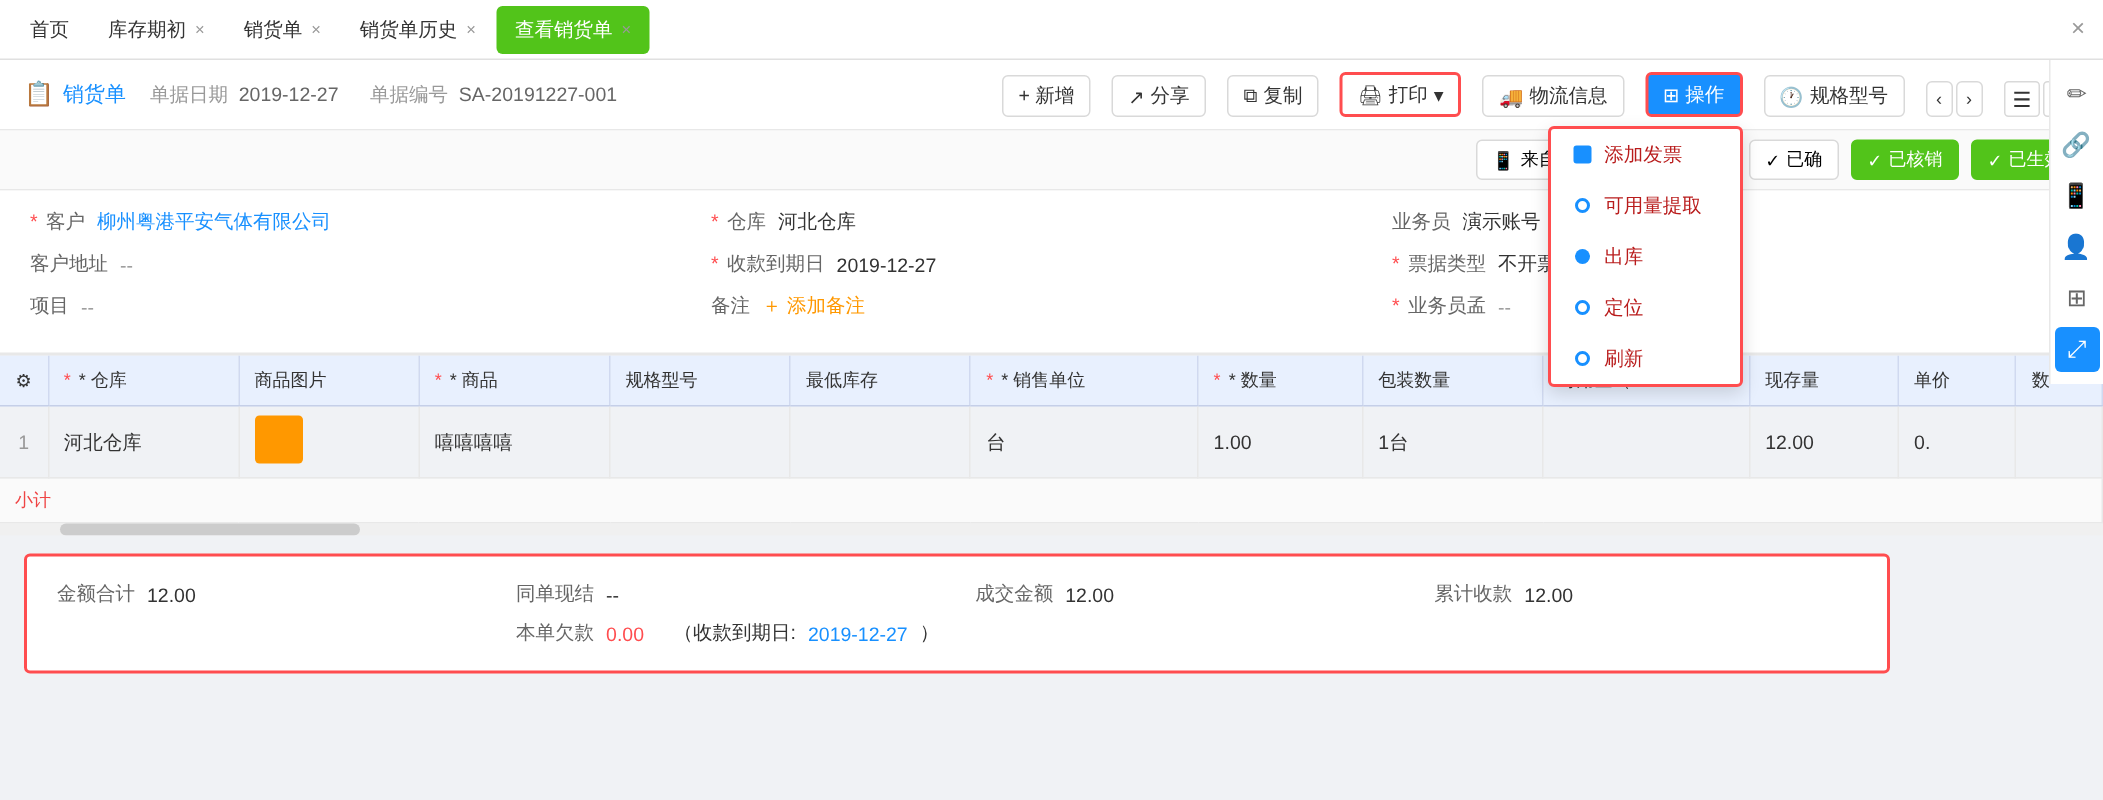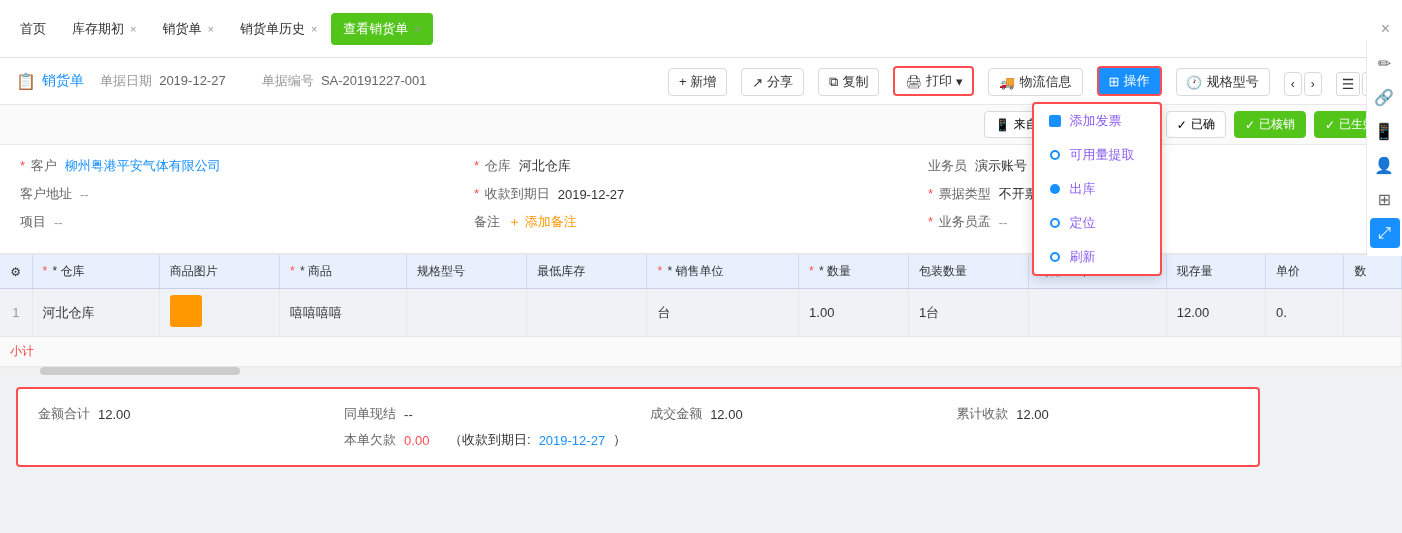--- a/index.html
+++ b/index.html
@@ -1,40 +1,40 @@
 <!DOCTYPE html>
 <html><head>
   <meta charset="utf-8">
   <style>
     * { box-sizing: border-box; margin: 0; padding: 0; }
     body { font-family: 'Microsoft YaHei', Arial, sans-serif; font-size: 13px; background: #f0f2f5; color: #333; }
 
     
     .tab-bar {
       display: flex; align-items: center; background: #fff; border-bottom: 1px solid #e0e0e0;
-      padding: 0 8px; height: 58px; gap: 2px;
+      padding: 0 8px; height: 40px; gap: 2px;
     }
     .tab {
       display: flex; align-items: center; padding: 0 12px; height: 32px; border-radius: 4px 4px 0 0;
       cursor: pointer; font-size: 13px; gap: 6px; white-space: nowrap;
     }
     .tab.home { color: #333; }
     .tab.highlight { background: #52c41a; color: #fff; border-radius: 4px; }
     .tab .close-icon { font-size: 11px; color: #999; cursor: pointer; }
     .tab-spacer { flex: 1; }
     .tab-close-all { margin-left: auto; font-size: 16px; color: #999; cursor: pointer; padding: 4px; }
 
     
     .doc-header {
       display: flex; align-items: center; padding: 8px 16px; border-bottom: 1px solid #e8e8e8;
       gap: 16px; background: #fff;
     }
     .doc-type { display: flex; align-items: center; gap: 6px; color: #1890ff; font-size: 14px; font-weight: 500; }
     .doc-type-icon { font-size: 16px; }
-    .doc-meta { display: flex; align-items: center; gap: 36px; color: #666; }
+    .doc-meta { display: flex; align-items: center; gap: 21px; color: #666; }
     .doc-meta span { font-size: 13px; }
     .doc-meta .label { color: #999; }
     .doc-actions { margin-left: auto; display: flex; align-items: flex-end; gap: 14px; }
     .btn-action {
       display: flex; align-items: center; gap: 4px; padding: 4px 10px; border: 1px solid #d9d9d9;
       border-radius: 4px; cursor: pointer; font-size: 13px; background: #fff; color: #333;
       white-space: nowrap;
     }
     .btn-logistics { color: #333; }
     .btn-operate { background: #1890ff; color: #fff; border-color: #1890ff; position: relative; }
@@ -96,21 +96,21 @@
     .summary-val.red { color: #ff4d4f; }
     .summary-val.blue { color: #1890ff; }
 
     
     .dropdown-overlay {
       position: absolute; top: 36px; right: 0; background: #fff; border: 2px solid #ff4d4f;
       border-radius: 4px; box-shadow: 0 4px 12px rgba(0,0,0,0.15); min-width: 130px; z-index: 100;
     }
     .dropdown-item {
       display: flex; align-items: center; gap: 8px; padding: 8px 14px; cursor: pointer;
-      font-size: 13px; color: #8b5cf6;
+      font-size: 13px; color: #b91c1c;
     }
     .dropdown-icon { width: 14px; height: 14px; display: inline-flex; align-items: center; justify-content: center; }
     .icon-square { width: 12px; height: 12px; background: #1890ff; border-radius: 2px; display: inline-block; }
     .icon-circle { width: 10px; height: 10px; border-radius: 50%; background: #1890ff; display: inline-block; }
     .icon-circle-outline { width: 10px; height: 10px; border-radius: 50%; border: 2px solid #1890ff; display: inline-block; }
 
     
     .right-sidebar {
       position: absolute; right: 0; top: 40px; width: 36px; background: #fff;
       border-left: 1px solid #e8e8e8; display: flex; flex-direction: column; align-items: center;

